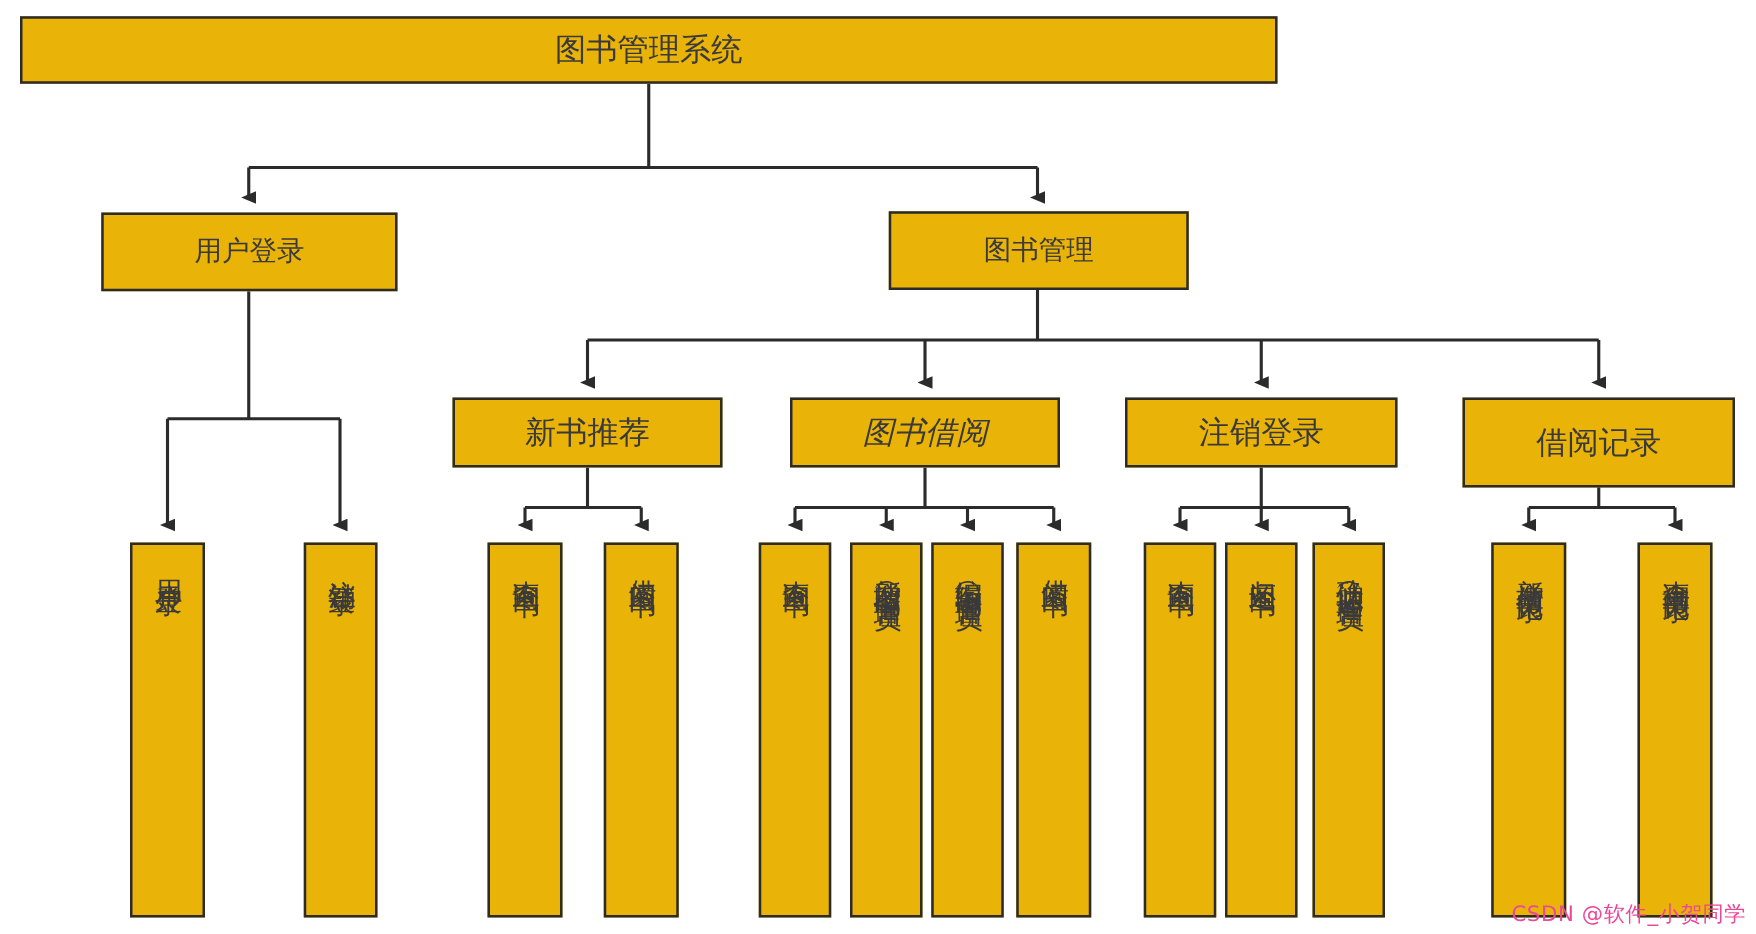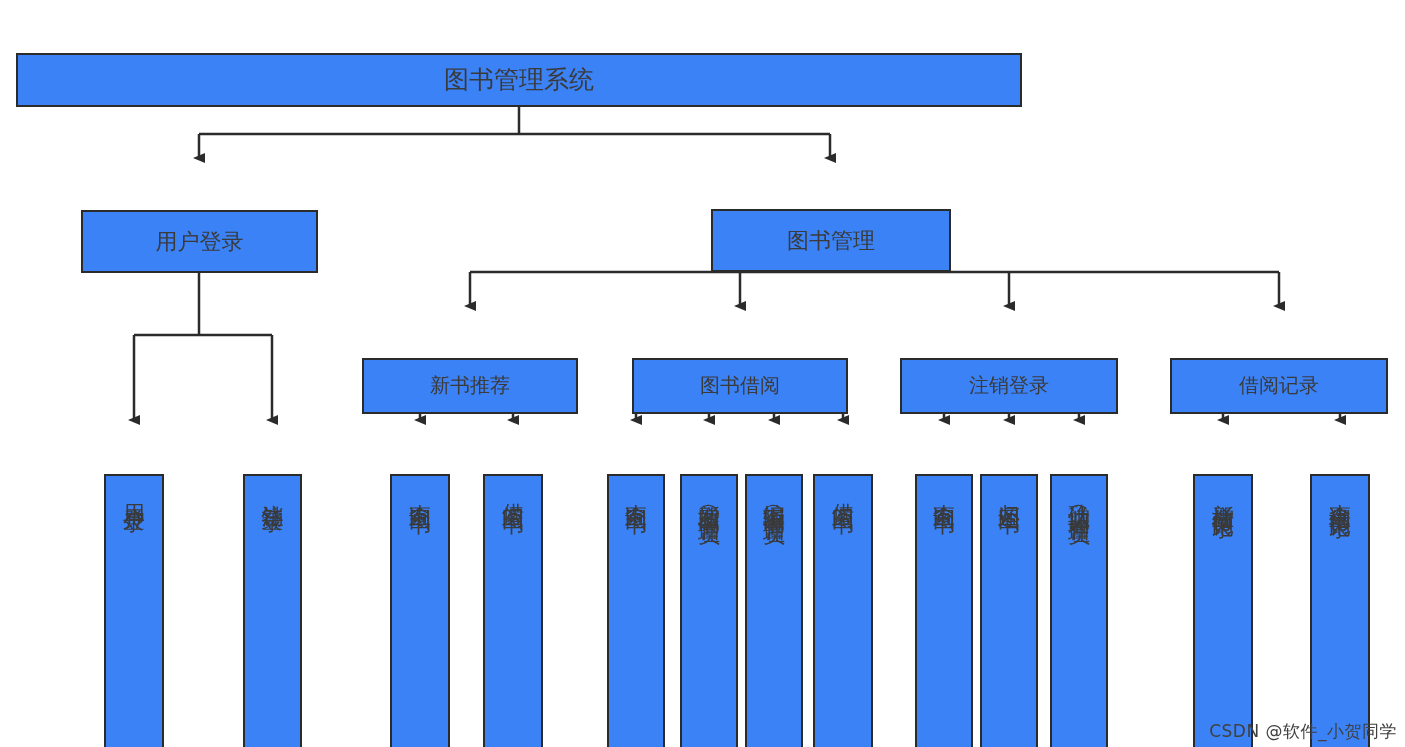--- a/index.html
+++ b/index.html
@@ -21,66 +21,65 @@
     position: absolute;
     left: 0;
     top: 0;
     width: 1405px;
     height: 747px;
     pointer-events: none;
   }
   .node {
     position: absolute;
     box-sizing: border-box;
-    background: #3b82f6;
+    background: #eab308;
     border: 2.5px solid #2b2b2b;
     display: flex;
     align-items: center;
     justify-content: center;
     color: #333333;
-    margin-top: 40px;
   }
   .node-label {
     color: #3a3a3a;
     line-height: 1.18;
     text-align: center;
     white-space: pre;
   }
   
   .h-node .node-label {
     writing-mode: horizontal-tb;
   }
   .root .node-label {
     font-size: 25px;
   }
   .lvl2 .node-label {
     font-size: 22px;
   }
   .lvl3 .node-label {
-    font-size: 20px;
+    font-size: 25px;
   }
   
   .v-node {
     align-items: flex-start;
     justify-content: center;
     padding-top: 10px;
   }
   .v-node .node-label {
     writing-mode: vertical-rl;
     text-orientation: upright;
     font-size: 22px;
     letter-spacing: 3px;
     line-height: 1;
   }
   .watermark {
     position: absolute;
     right: 8px;
     bottom: 4px;
     font-size: 17px;
-    color: #404040;
+    color: #ec4899;
     letter-spacing: 0.5px;
     white-space: nowrap;
     font-family: "DejaVu Sans", "Liberation Sans", sans-serif;
   }
 </style>
 </head>
 <body>
 
 <div id="canvas">
 
@@ -141,27 +140,27 @@
   <div class="node h-node lvl2" style="left:81px; top:170px; width:237px; height:63px;">
     <span class="node-label">用户登录</span>
   </div>
   <div class="node h-node lvl2" style="left:711px; top:169px; width:240px; height:63px;">
     <span class="node-label">图书管理</span>
   </div>
 
   <div class="node h-node lvl3" style="left:362px; top:318px; width:216px; height:56px;">
     <span class="node-label">新书推荐</span>
   </div>
-  <div class="node h-node lvl3" style="left:632px; top:318px; width:216px; height:56px;">
+  <div class="node h-node lvl3" style="left:632px; top:318px; width:216px; height:56px;font-style:italic;">
     <span class="node-label">图书借阅</span>
   </div>
   <div class="node h-node lvl3" style="left:900px; top:318px; width:218px; height:56px;">
     <span class="node-label">注销登录</span>
   </div>
-  <div class="node h-node lvl3" style="left:1170px; top:318px; width:218px; height:56px;">
+  <div class="node h-node lvl3" style="left:1170px; top:318px; width:218px; height:72px;">
     <span class="node-label">借阅记录</span>
   </div>
 
   <div class="node v-node" style="left:104px; top:434px; width:60px; height:300px;">
     <span class="node-label">用户登录</span>
   </div>
   <div class="node v-node" style="left:243px; top:434px; width:59px; height:300px;">
     <span class="node-label">注销登录</span>
   </div>
 

